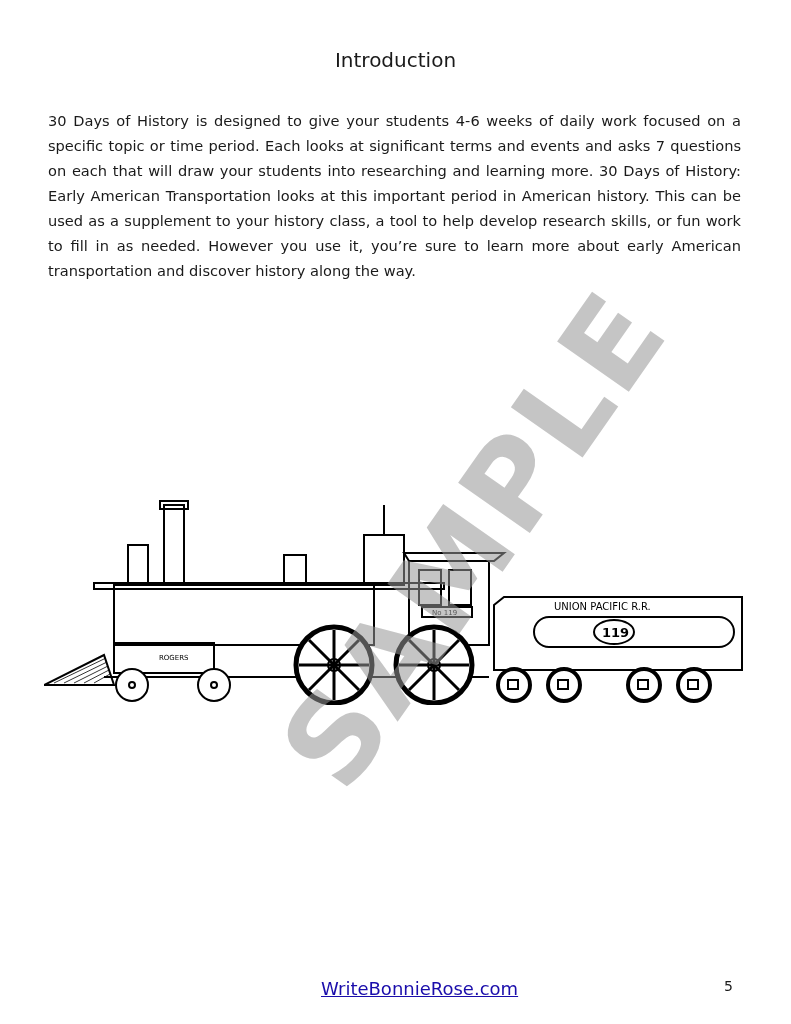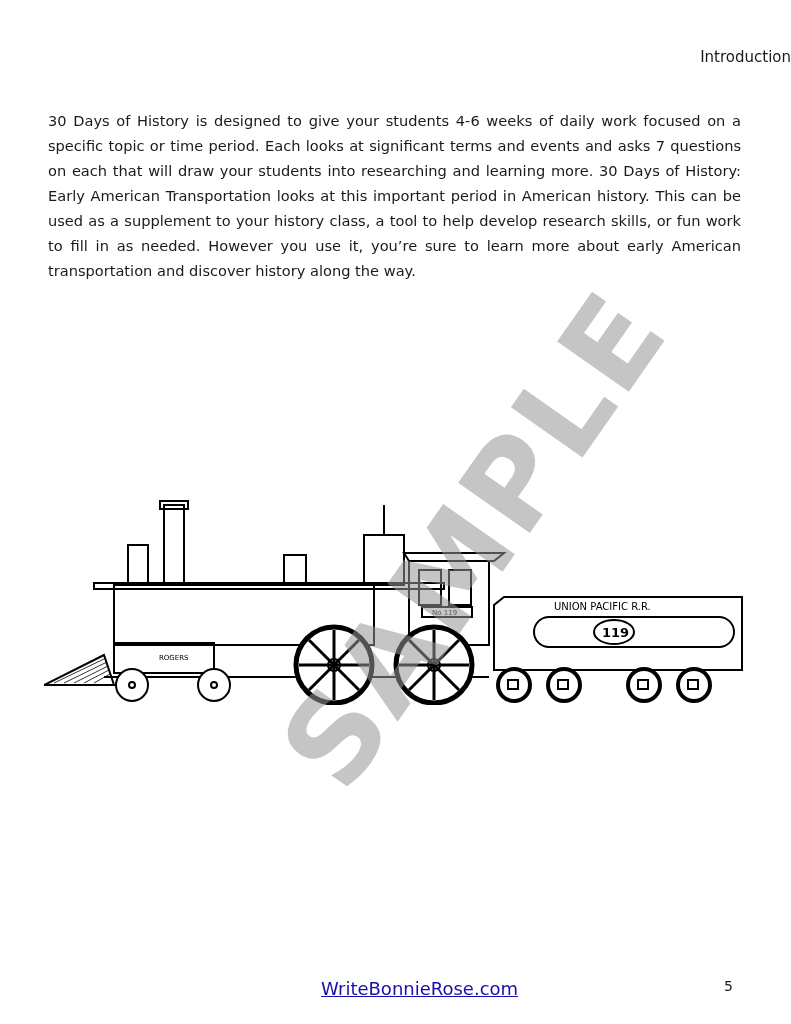--- a/index.html
+++ b/index.html
@@ -1,17 +1,17 @@
 <!DOCTYPE html>
 <html><head>
 <meta charset="utf-8">
 <style>
   html, body { margin:0; padding:0; background:#fff; }
   body { width:791px; height:1024px; position:relative; overflow:hidden; font-family:"DejaVu Sans", sans-serif; color:#1a1a1a; }
-  .title { position:absolute; top:48px; left:0; width:791px; text-align:right; font-size:15px; }
+  .title { position:absolute; top:48px; left:0; width:791px; text-align:center; font-size:20px; }
   .para { position:absolute; top:108px; left:48px; width:693px; font-size:14.6px; line-height:25px; text-align:justify; }
   .train { position:absolute; left:44px; top:495px; width:700px; height:210px; }
   .watermark { position:absolute; left:190px; top:470px; font-size:120px; font-weight:bold; color:rgba(150,150,150,0.55); transform:rotate(-55deg); transform-origin:center; letter-spacing:4px; font-family:"DejaVu Sans", sans-serif; }
   .footer-link { position:absolute; top:978px; left:321px; font-size:18px; color:#1a0dab; text-decoration:underline; }
   .page-num { position:absolute; top:978px; left:724px; font-size:14px; }
 </style>
 </head>
 <body>
 
 <div class="title">Introduction</div>

